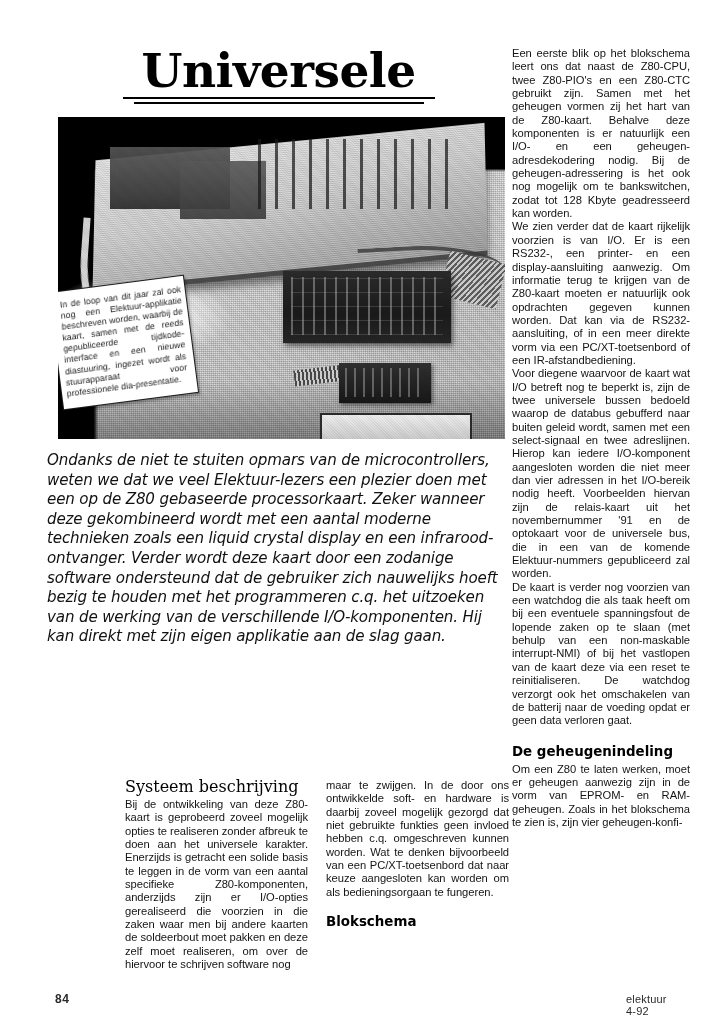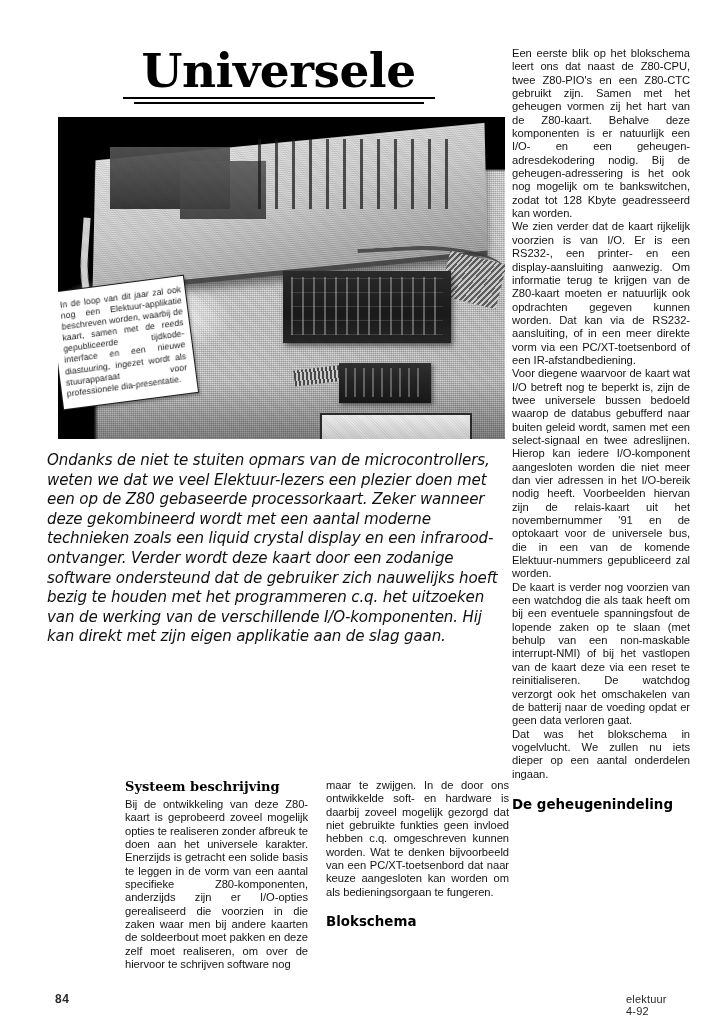--- a/index.html
+++ b/index.html
@@ -255,22 +255,22 @@
     left: 125px;
     top: 779px;
     width: 385px;
     display: flex;
     gap: 18px;
   }
   .bcol { width: 183px; }
 
   h3.sec-serif {
     font-family: "DejaVu Serif", "Liberation Serif", serif;
-    font-weight: bold;
-    font-size: 13px;
+    font-weight: normal;
+    font-size: 16px;
     line-height: 16px;
     margin: 0 0 3px 0;
     color: #000;
   }
   h3.sec-sans {
     font-family: "DejaVu Sans", "Liberation Sans", sans-serif;
     font-weight: bold;
     font-size: 13.4px;
     line-height: 16px;
     margin: 15px 0 3px 0;
@@ -373,20 +373,20 @@
       <p class="body">maar te zwijgen. In de door ons ontwikkelde soft- en hardware is daarbij zoveel mogelijk gezorgd dat niet gebruikte funkties geen invloed hebben c.q. omgeschreven kunnen worden. Wat te denken bijvoorbeeld van een PC/XT-toetsenbord dat naar keuze aangesloten kan worden om als bedieningsorgaan te fungeren.</p>
       <h3 class="sec-sans">Blokschema</h3>
     </div>
   </div>
 
   <div class="right-col">
     <p class="body">Een eerste blik op het blokschema leert ons dat naast de Z80-CPU, twee Z80-PIO's en een Z80-CTC gebruikt zijn. Samen met het geheugen vormen zij het hart van de Z80-kaart. Behalve deze komponenten is er natuurlijk een I/O- en een geheugen-adresdekodering nodig. Bij de geheugen-adressering is het ook nog mogelijk om te bankswitchen, zodat tot 128 Kbyte geadresseerd kan worden.</p>
     <p class="body">We zien verder dat de kaart rijkelijk voorzien is van I/O. Er is een RS232-, een printer- en een display-aansluiting aanwezig. Om informatie terug te krijgen van de Z80-kaart moeten er natuurlijk ook opdrachten gegeven kunnen worden. Dat kan via de RS232-aansluiting, of in een meer direkte vorm via een PC/XT-toetsenbord of een IR-afstandbediening.</p>
     <p class="body">Voor diegene waarvoor de kaart wat I/O betreft nog te beperkt is, zijn de twee universele bussen bedoeld waarop de databus gebufferd naar buiten geleid wordt, samen met een select-signaal en twee adreslijnen. Hierop kan iedere I/O-komponent aangesloten worden die niet meer dan vier adressen in het I/O-bereik nodig heeft. Voorbeelden hiervan zijn de relais-kaart uit het novembernummer '91 en de optokaart voor de universele bus, die in een van de komende Elektuur-nummers gepubliceerd zal worden.</p>
     <p class="body">De kaart is verder nog voorzien van een watchdog die als taak heeft om bij een eventuele spanningsfout de lopende zaken op te slaan (met behulp van een non-maskable interrupt-NMI) of bij het vastlopen van de kaart deze via een reset te reinitialiseren. De watchdog verzorgt ook het omschakelen van de batterij naar de voeding opdat er geen data verloren gaat.</p>
-    <p class="body">Dat was het blokschema in vogelvlucht. We zullen nu iets dieper op een aantal onderdelen ingaan.</p>
     <h3 class="sec-sans">De geheugenindeling</h3>
+    <p class="body">Om een Z80 te laten werken, moet er geheugen aanwezig zijn in de vorm van EPROM- en RAM-geheugen. Zoals in het blokschema te zien is, zijn vier geheugen-konfi-</p>
   </div>
 
   <div class="folio-left">84</div>
   <div class="folio-right">elektuur 4-92</div>
 
 </div>
 
 </body></html>

